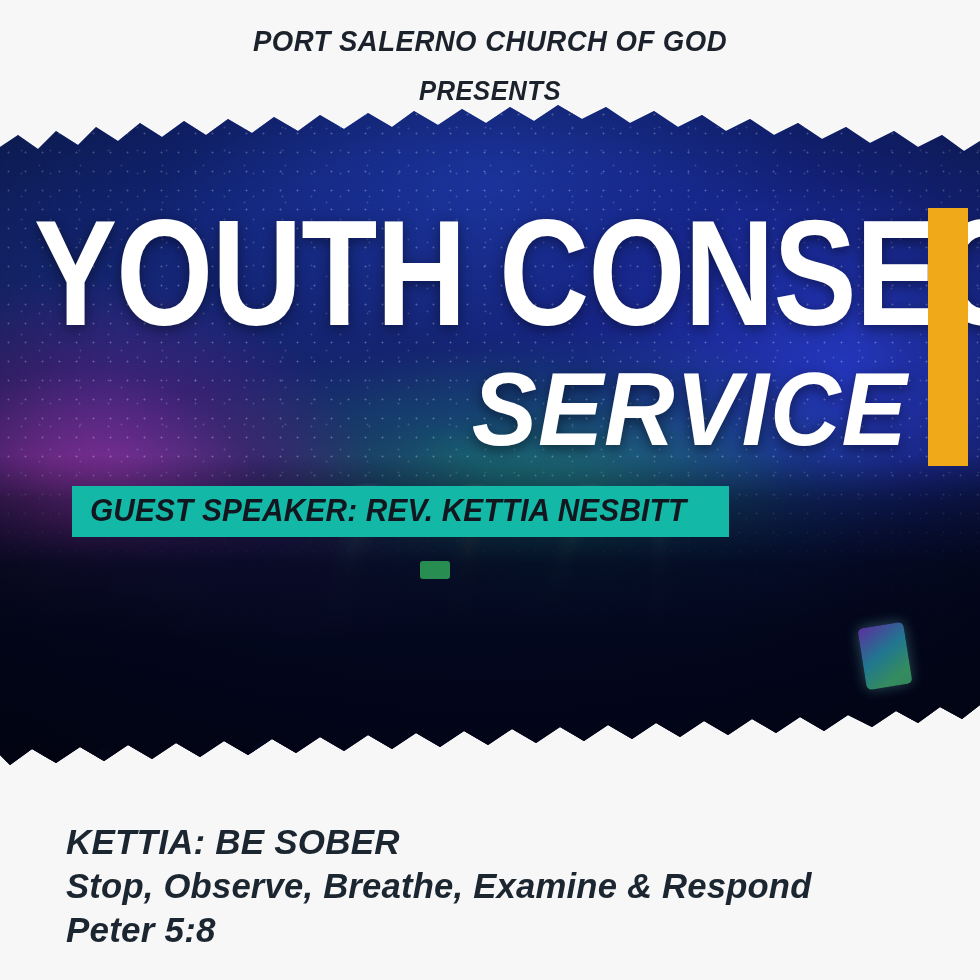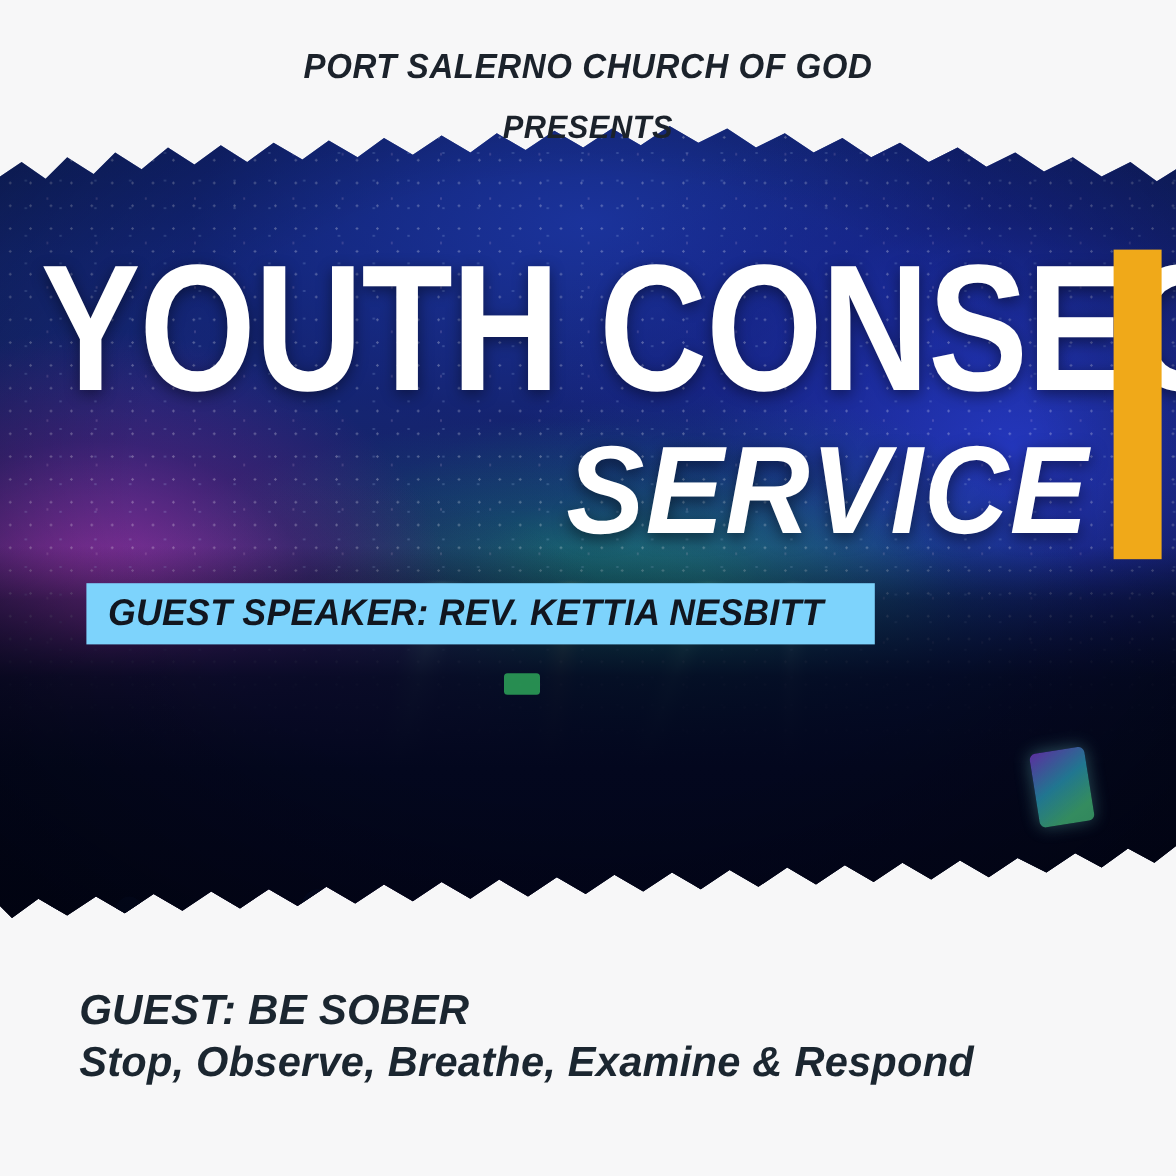--- a/index.html
+++ b/index.html
@@ -11,21 +11,21 @@
   }
   .poster{
     position:relative;
     width:980px;height:980px;
     background:#f7f7f8;
     overflow:hidden;
   }
 
   
   .header{
-    position:absolute;top:15px;left:0;width:980px;height:110px;
+    position:absolute;top:0;left:0;width:980px;height:110px;
     text-align:center;z-index:40;
   }
   .header-line1{
     margin:0;padding-top:27px;
     font-size:29px;line-height:1;
     font-weight:bold;font-style:italic;
     letter-spacing:0.5px;
     color:#1b222b;
     transform:scaleX(0.95);
   }
@@ -148,21 +148,21 @@
   .accent-bar{
     position:absolute;left:928px;top:208px;width:40px;height:258px;
     background:#f0a919;
     z-index:31;
   }
 
   
   .speaker{
     position:absolute;left:72px;top:486px;
     padding:9px 18px 11px 18px;
-    background:#7dd3fc;
+    background:#14b8a6;
     z-index:32;
   }
   .speaker-text{
     margin:0;
     font-size:31px;line-height:1;
     font-weight:bold;font-style:italic;
     color:#11161f;
     letter-spacing:0.2px;
     transform:scaleX(0.96);
     transform-origin:left center;
@@ -258,17 +258,18 @@
     <h2 class="title-sub">SERVICE</h2>
   </div>
   <div class="accent-bar"></div>
 
   <div class="speaker">
     <p class="speaker-text">GUEST SPEAKER: REV. KETTIA NESBITT</p>
   </div>
 
 
   <div class="footer">
-    <p class="theme-line">GUEST: BE SOBER</p>
+    <p class="theme-line">KETTIA: BE SOBER</p>
     <p class="theme-line sub">Stop, Observe, Breathe, Examine &amp; Respond</p>
+    <p class="theme-line">Peter 5:8</p>
   </div>
 
 </div>
 
 </body></html>

